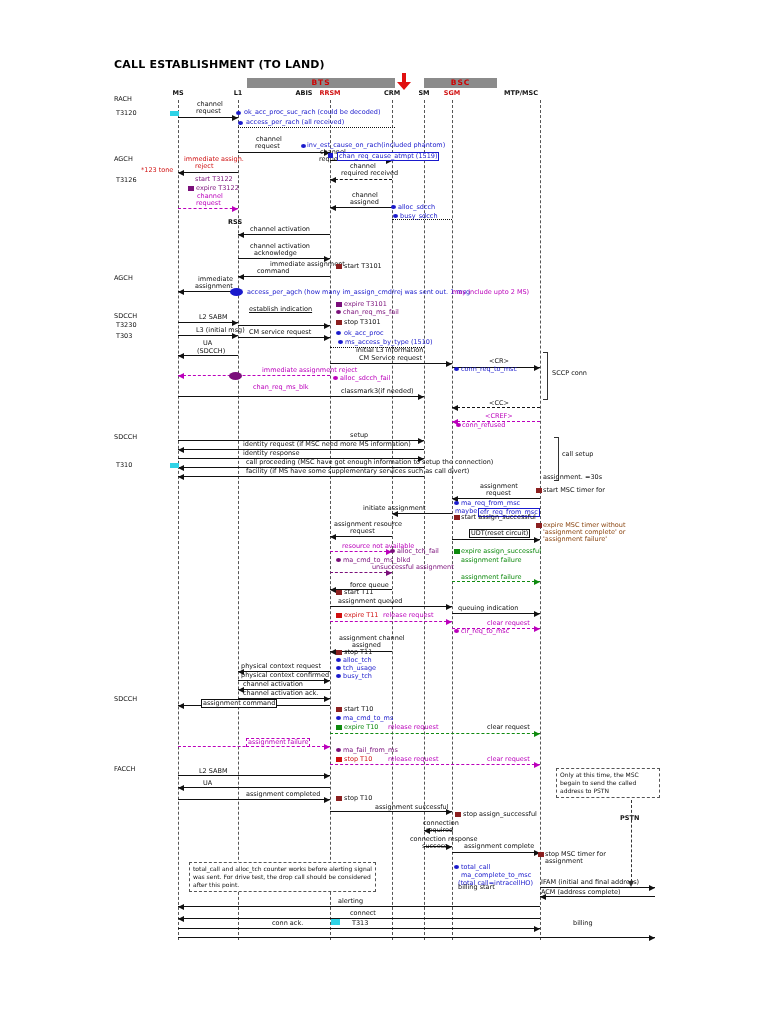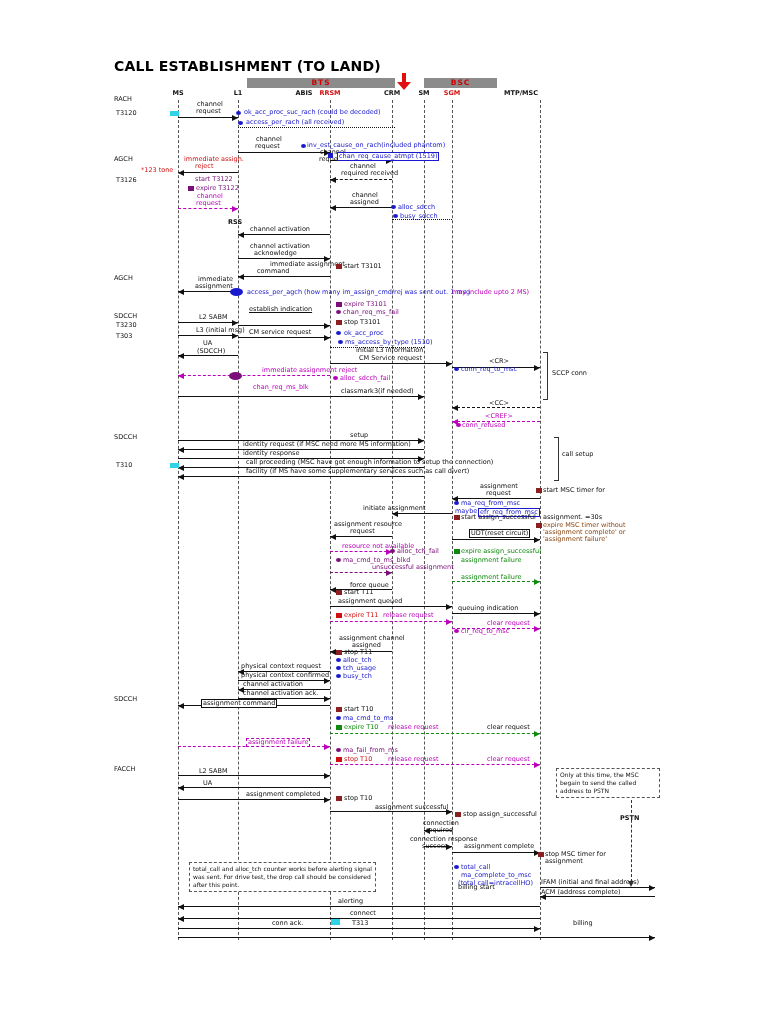--- a/index.html
+++ b/index.html
@@ -1,20 +1,20 @@
 <!DOCTYPE html>
 <html><head>
 <meta charset="utf-8">
 <style>
   *{margin:0;padding:0;box-sizing:border-box}
   html,body{background:#ececec}
   body{font-family:"DejaVu Sans","Liberation Sans",sans-serif}
   #page{position:relative;width:768px;height:1024px;background:#ffffff;overflow:hidden;margin:0 auto}
   #diagram{position:absolute;left:0;top:0;width:768px;height:1024px}
-  .title{position:absolute;font-size:14px;font-weight:bold;color:#000;letter-spacing:.2px}
+  .title{position:absolute;font-size:11px;font-weight:bold;color:#000;letter-spacing:.2px}
   .col-label{position:absolute;transform:translateX(-50%);font-size:6.5px;font-weight:bold;white-space:nowrap;color:#111}
   .lifeline{position:absolute;width:0;border-left:1px dashed #555}
   .msg{position:absolute;height:0;border-top:1px solid #111}
   .ah{position:absolute;width:0;height:0;border-top:3px solid transparent;border-bottom:3px solid transparent}
   .ah.r{border-left:6px solid #111}
   .ah.l{border-right:6px solid #111}
   .txt{position:absolute;font-size:6.5px;line-height:7px;white-space:nowrap;color:#111}
   .txt.b{font-weight:bold}
   .txt.boxed-solid{border:1px solid currentColor;padding:0 1px;background:#fff}
   .txt.boxed-dashed{border:1px dashed currentColor;padding:0 1px;background:#fff}
@@ -249,21 +249,21 @@
       <div class="txt" style="left: 462px; top: 422px; color: rgb(187, 0, 187);">conn_refused</div>
       <div class="txt" style="left: 350px; top: 432px;">setup</div>
       <div class="txt" style="left: 243px; top: 441px;">identity request (if MSC need more MS information)</div>
       <div class="txt" style="left: 243px; top: 450px;">identity response</div>
       <div class="txt" style="left: 246px; top: 459px;">call proceeding (MSC have got enough information to setup the connection)</div>
       <div class="txt" style="left: 246px; top: 468px;">facility (if MS have some supplementary services such as call divert)</div>
       <div class="txt" style="left: 562px; top: 451px;">call setup</div>
       <div class="txt" style="left: 480px; top: 483px;">assignment</div>
       <div class="txt" style="left: 486px; top: 490px;">request</div>
       <div class="txt" style="left: 543px; top: 487px;">start MSC timer for</div>
-      <div class="txt" style="left: 543px; top: 514px;">assignment. =30s</div>
+      <div class="txt" style="left: 543px; top: 474px;">assignment. =30s</div>
       <div class="txt" style="left: 461px; top: 500px; color: rgb(26, 26, 204);">ma_req_from_msc</div>
       <div class="txt" style="left: 455px; top: 508px; color: rgb(26, 26, 204);">maybe</div>
       <div class="txt boxed-solid" style="left: 478px; top: 508px; color: rgb(26, 26, 204);">efr_req_from_msc</div>
       <div class="txt" style="left: 363px; top: 505px;">initiate assignment</div>
       <div class="txt" style="left: 461px; top: 514px;">start assign_successful</div>
       <div class="txt" style="left: 334px; top: 521px;">assignment resource</div>
       <div class="txt" style="left: 350px; top: 528px;">request</div>
       <div class="txt boxed-solid" style="left: 469px; top: 529px;">UDT(reset circuit)</div>
       <div class="txt" style="left: 543px; top: 522px; color: rgb(138, 69, 16);">expire MSC timer without</div>
       <div class="txt" style="left: 543px; top: 529px; color: rgb(138, 69, 16);">'assignment complete' or</div>

